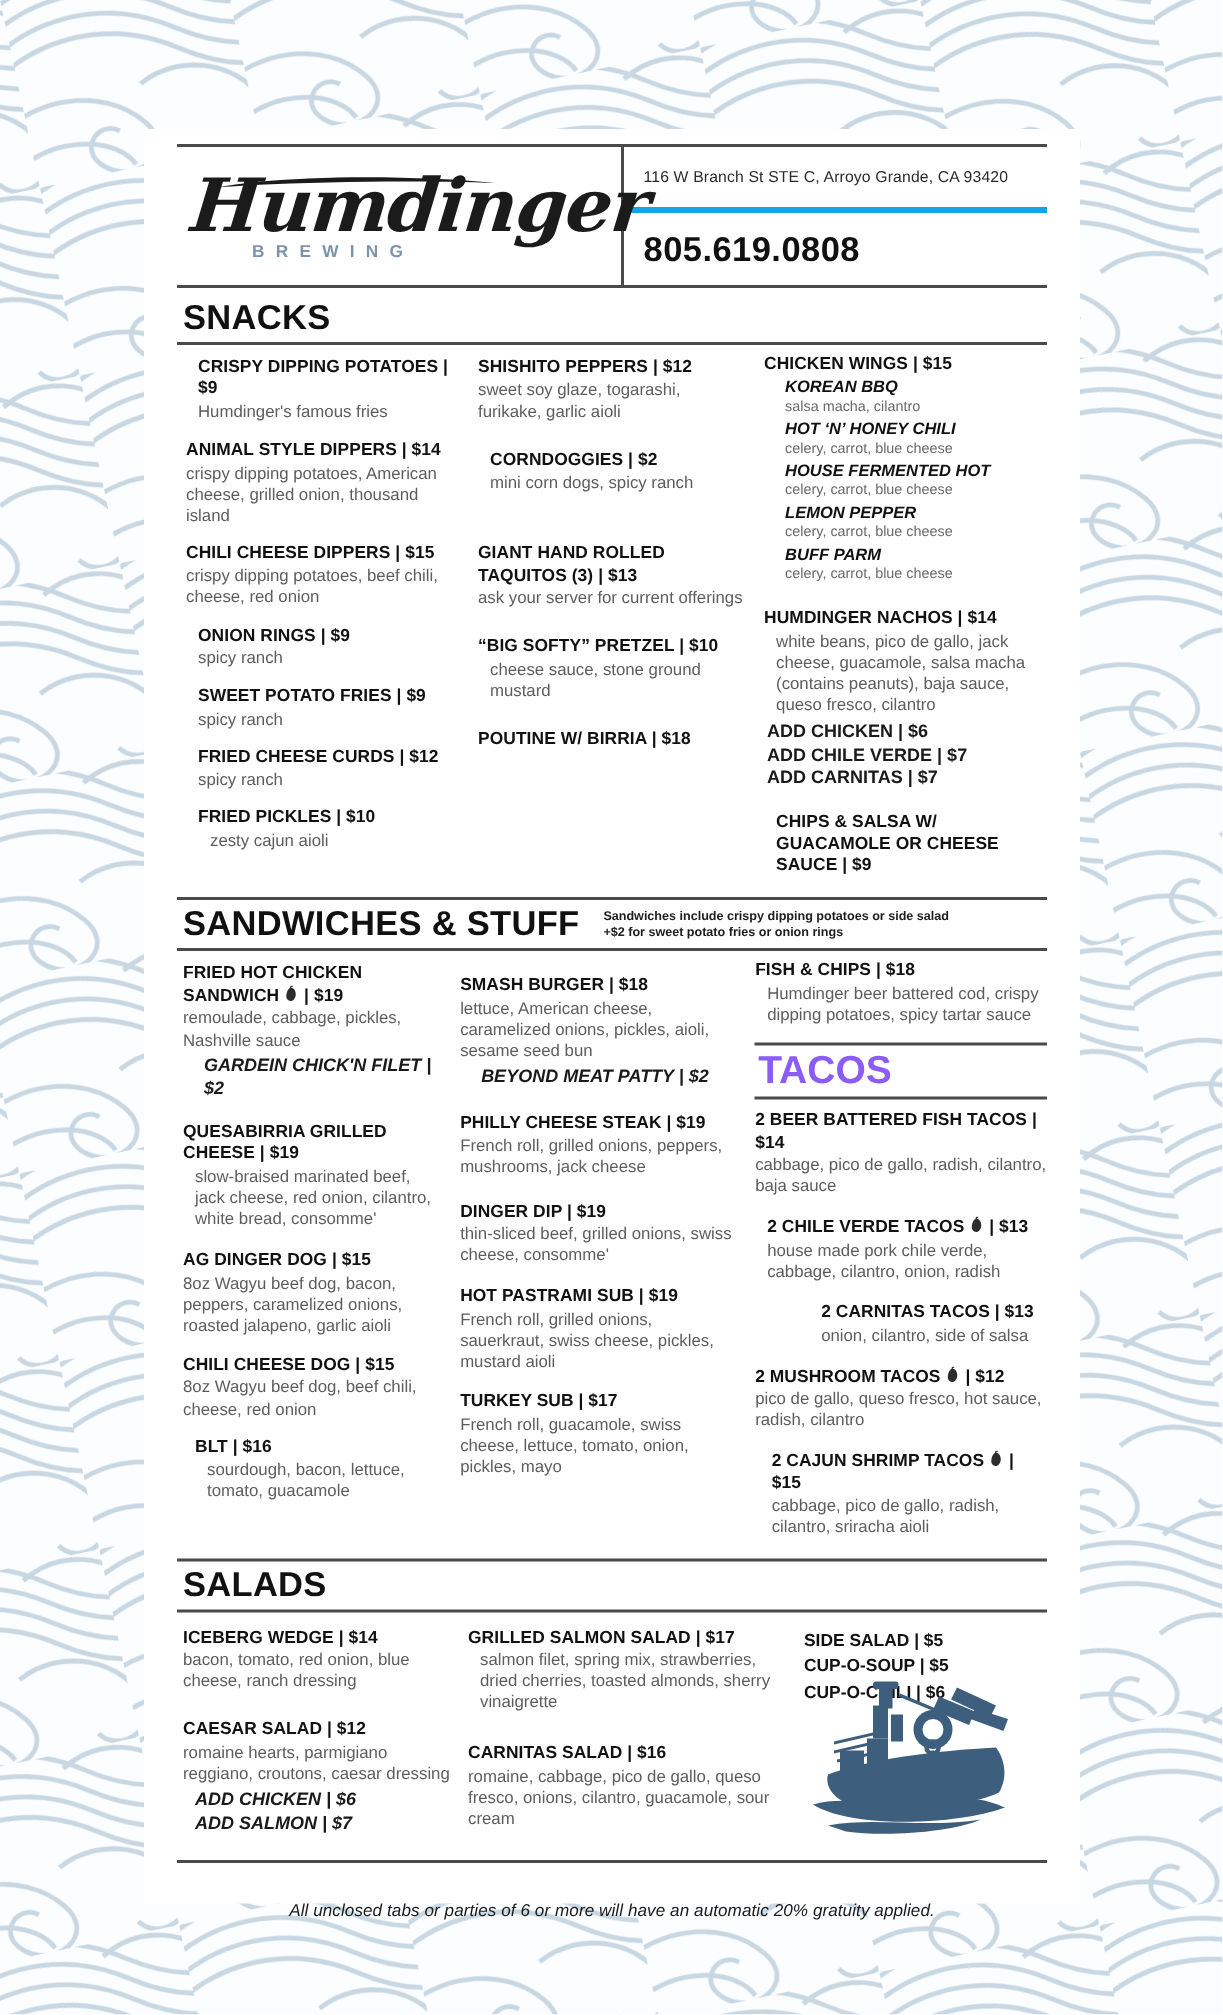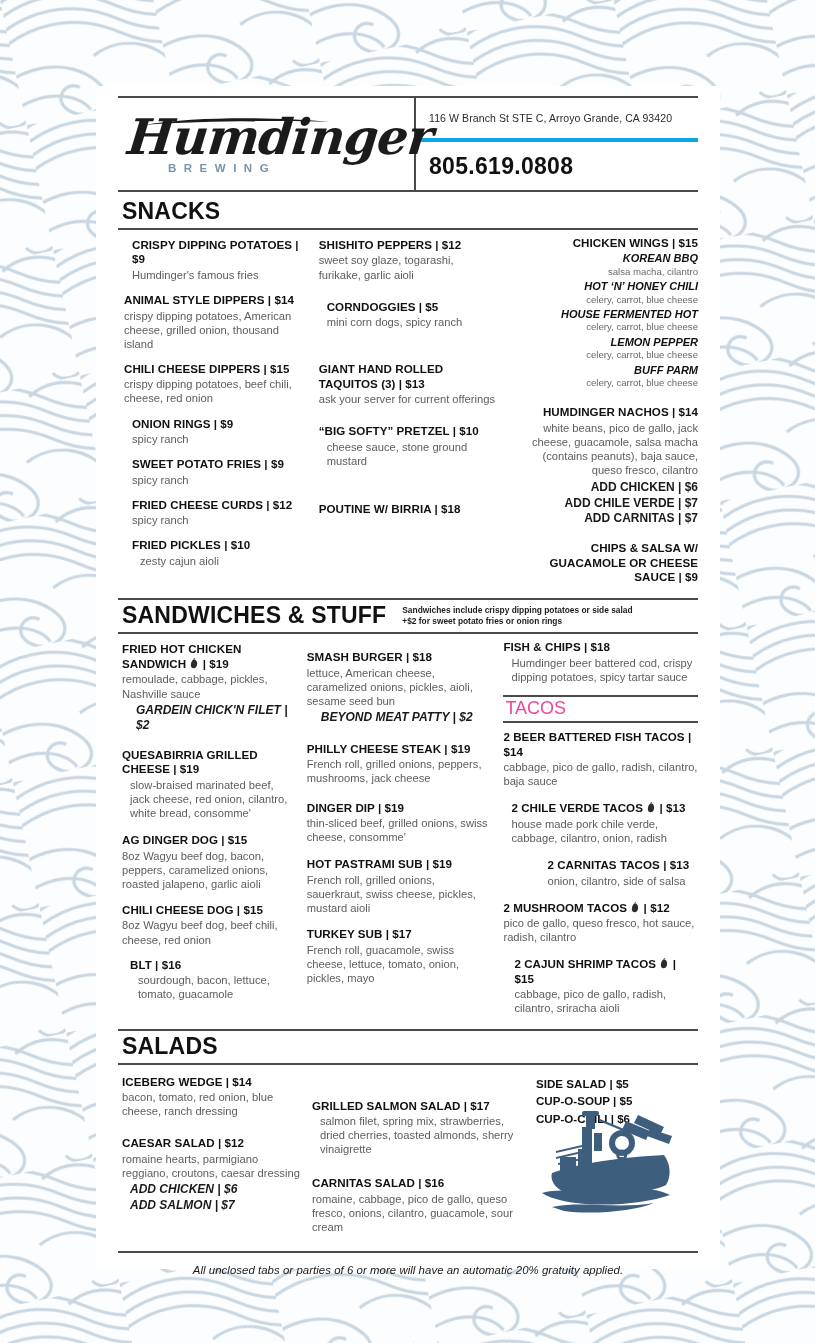--- a/index.html
+++ b/index.html
@@ -95,30 +95,30 @@
     margin-left:16px;font-size:8.4px;line-height:1.35;color:#1d1d1d;font-weight:600;
   }
 
   
   .cols{display:flex;}
   .col{box-sizing:border-box;}
 
   
   #snacks .col1{width:196px;padding:8px 8px 0 6px;}
   #snacks .col2{width:192px;padding:8px 8px 0 6px;}
-  #snacks .col3{width:196px;padding:6px 0 0 6px;text-align:right;}
+  #snacks .col3{width:196px;padding:6px 0 0 6px;}
 
   
   #sandwiches .col1{width:186px;padding:8px 10px 0 4px;}
   #sandwiches .col2{width:198px;padding:8px 10px 0 4px;}
   #sandwiches .col3{width:200px;padding:6px 0 0 4px;}
 
   
   #salads .col1{width:190px;padding:10px 8px 0 4px;}
-  #salads .col2{width:224px;padding:10px 8px 0 4px;margin-top:24px;}
+  #salads .col2{width:224px;padding:10px 8px 0 4px;}
   #salads .col3{width:166px;padding:10px 0 0 4px;position:relative;}
 
   
   .item{margin-bottom:11px;}
   .item-name{
     font-size:11.6px;font-weight:700;color:#111;
     line-height:1.25;letter-spacing:.05px;
   }
   .item-desc{
     font-size:11.2px;color:#5d5d5d;line-height:1.26;
@@ -147,37 +147,37 @@
     margin:0 1px;
   }
 
   
   .sub-section-bar{
     border-top:2px solid #4a4a4a;
     border-bottom:2px solid #4a4a4a;
     padding:1px 0 2px 2px;
     margin:3px 0 7px 0;
   }
-  .sub-section-title{font-size:18px;font-weight:400;color:#ec4899;}
+  .sub-section-title{font-size:26px;font-weight:700;color:#8b5cf6;}
 
   
   .side-line{
     font-size:11.6px;font-weight:700;color:#111;line-height:1.52;
   }
 
   
   #ship-graphic{
     position:absolute;left:6px;top:42px;width:160px;height:110px;
   }
 
   
   #footer-rule{border-top:2px solid #4a4a4a;margin-top:6px;}
   #footer-note{
     text-align:center;font-style:italic;font-size:11.4px;color:#1a1a1a;
-    padding:11px 0 0 0;letter-spacing:.05px;
+    padding:26px 0 0 0;letter-spacing:.05px;
   }
 </style>
 </head>
 <body>
 
 <div id="bg-pattern">
   <svg viewBox="0 0 815 1343" preserveAspectRatio="none" xmlns="http://www.w3.org/2000/svg">
     <defs>
       <pattern id="waves" width="150" height="128" patternUnits="userSpaceOnUse" patternTransform="rotate(-12)">
         <g fill="none" stroke="#b8cad9" stroke-width="3.2">
@@ -249,32 +249,32 @@
         <div class="item-desc indent-1">zesty cajun aioli</div>
       </div>
     </div>
 
     <div class="col col2">
       <div class="item">
         <div class="item-name">SHISHITO PEPPERS | $12</div>
         <div class="item-desc">sweet soy glaze, togarashi, furikake, garlic aioli</div>
       </div>
       <div class="item indent-1" style="margin-top:18px;">
-        <div class="item-name">CORNDOGGIES  |  $5</div>
+        <div class="item-name">CORNDOGGIES  |  $2</div>
         <div class="item-desc">mini corn dogs, spicy ranch</div>
       </div>
       <div class="item" style="margin-top:33px;">
         <div class="item-name">GIANT HAND ROLLED TAQUITOS (3) | $13</div>
         <div class="item-desc">ask your server for current offerings</div>
       </div>
       <div class="item" style="margin-top:18px;">
         <div class="item-name">“BIG SOFTY” PRETZEL | $10</div>
         <div class="item-desc indent-1">cheese sauce, stone ground mustard</div>
       </div>
-      <div class="item" style="margin-top:34px;">
+      <div class="item" style="margin-top:18px;">
         <div class="item-name">POUTINE W/ BIRRIA | $18</div>
       </div>
     </div>
 
     <div class="col col3">
       <div class="item" style="margin-bottom:4px;">
         <div class="item-name">CHICKEN WINGS | $15</div>
         <div class="flavor">
           <div class="flavor-name">KOREAN BBQ</div>
           <div class="flavor-desc">salsa macha, cilantro</div>

